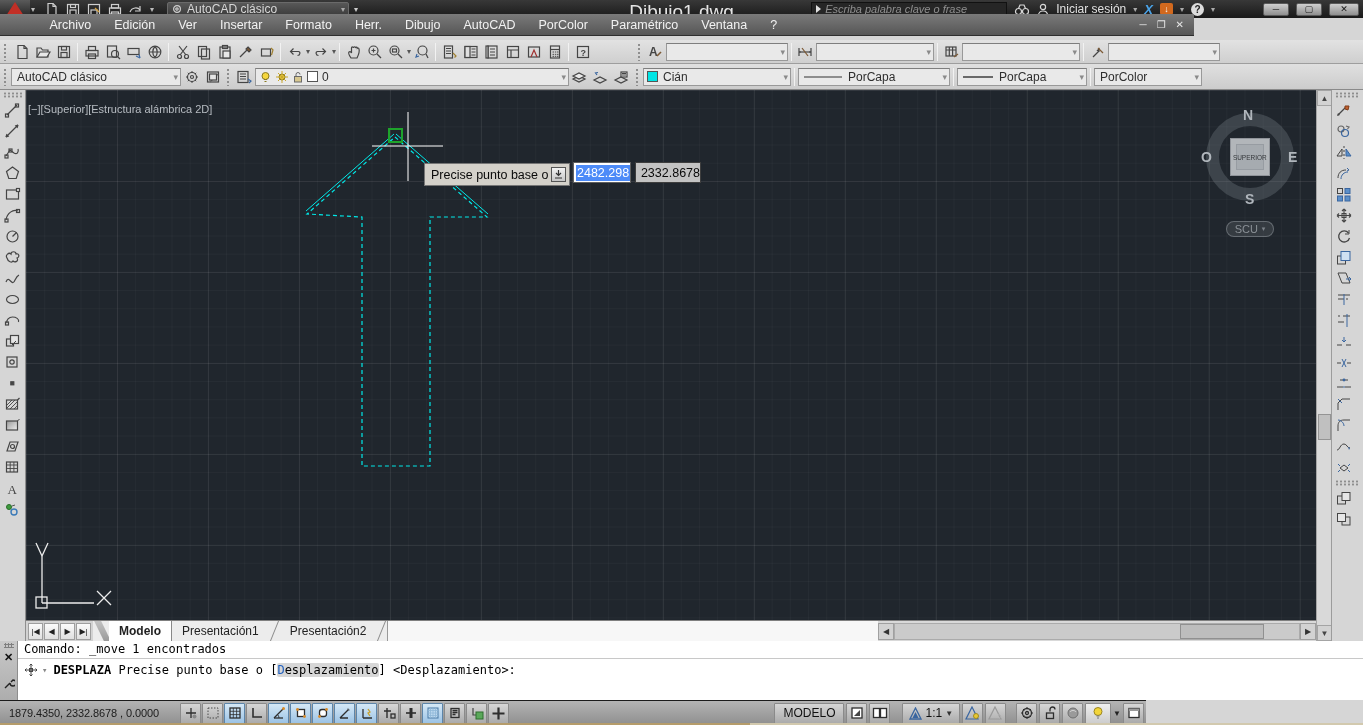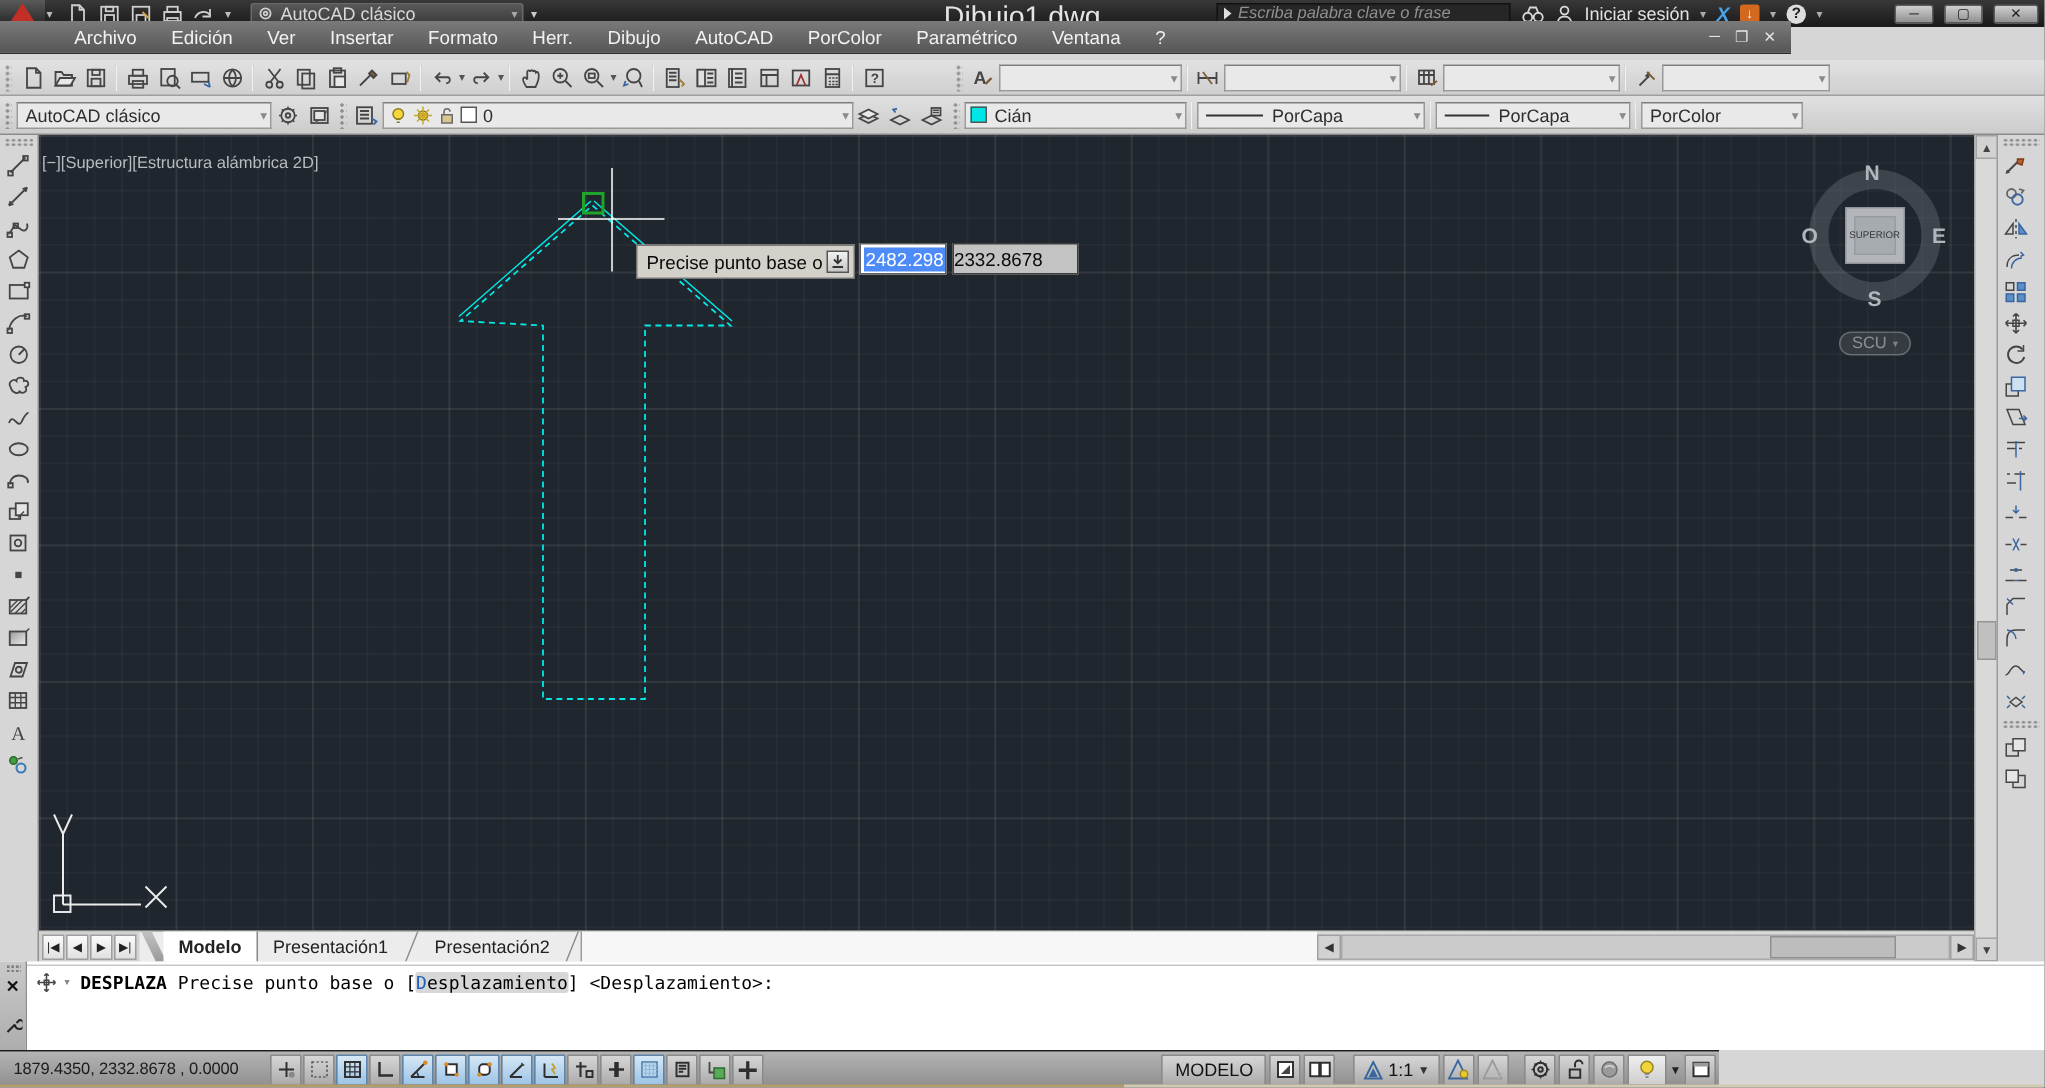--- a/index.html
+++ b/index.html
@@ -54,21 +54,21 @@
   linear-gradient(rgba(255,255,255,.06) 1px, transparent 1px),
   linear-gradient(90deg, rgba(255,255,255,.06) 1px, transparent 1px),
   linear-gradient(rgba(255,255,255,.027) 1px, transparent 1px),
   linear-gradient(90deg, rgba(255,255,255,.027) 1px, transparent 1px);
  background-size:91px 91px,91px 91px,18.2px 18.2px,18.2px 18.2px}
 .vp-label{position:absolute;left:2px;top:13px;color:#b7bcc2;font-size:11px}
 .dyn-tip{position:absolute;left:398px;top:73px;width:146px;height:23px;background:#d4d1ca;border:1px solid #767676;display:flex;align-items:center;font-size:12.5px;color:#0a0a0a;padding:0 3px 0 6px}
 .dyn-tip .btn{margin-left:auto;width:15px;height:15px;background:linear-gradient(#f2f2f2,#c6c6c6);border:1px solid #555;display:flex;align-items:center;justify-content:center}
 .dyn-x{position:absolute;left:547px;top:72px;width:58px;height:21px;background:#fff;border:1px solid #5f5f5f;display:flex;align-items:center;padding-left:2px}
 .dyn-x span{background:#4d8bf8;color:#fff;font-size:12.5px;padding:1px 1px}
-.dyn-y{position:absolute;left:609px;top:72px;width:84px;height:21px;background:#c3c3c3;border:1px solid #3e3e3e;display:flex;align-items:center;justify-content:flex-start;font-size:12.5px;color:#0a0a0a}
+.dyn-y{position:absolute;left:609px;top:72px;width:66px;height:21px;background:#c3c3c3;border:1px solid #3e3e3e;display:flex;align-items:center;justify-content:flex-end;font-size:12.5px;color:#0a0a0a}
 
 .vc-ring{position:absolute;left:1180px;top:23px;width:88px;height:88px;border-radius:50%;border:13px solid rgba(130,138,146,.30)}
 .vc-face{position:absolute;left:1204px;top:48px;width:40px;height:38px;background:#b2b6ba;border:1px solid #90949a;display:flex;align-items:center;justify-content:center}
 .vc-face .inner{position:absolute;inset:5px;background:#a6abb0;border:1px solid #979ca2}
 .vc-face .lbl{position:relative;font-size:6.8px;color:#35383b;letter-spacing:0;transform:scale(.95)}
 .vc-n{position:absolute;left:1217px;top:17px;color:#b0b6bc;font-size:14px;font-weight:bold}
 .vc-s{position:absolute;left:1219px;top:101px;color:#b0b6bc;font-size:14px;font-weight:bold}
 .vc-o{position:absolute;left:1175px;top:59px;color:#b0b6bc;font-size:14px;font-weight:bold}
 .vc-e{position:absolute;left:1262px;top:59px;color:#b0b6bc;font-size:14px;font-weight:bold}
 .scu{position:absolute;left:1200px;top:131px;width:48px;height:16px;border-radius:8px;background:rgba(150,156,162,.18);border:1px solid rgba(150,156,162,.5);color:#8b9197;font-size:11px;display:flex;align-items:center;justify-content:center;gap:4px}
@@ -878,20 +878,21 @@
 
   <div class="cmd">
     <div class="cmd-gutter">
       <div class="grip"></div>
       <div class="x">✕</div>
       <svg width="12" height="12" style="margin-top:14px">
           <path d="M2 10l5-5M7 5a3 3 0 103-3l-2 2" stroke="#222" fill="none" stroke-width="1.4"></path>
         </svg>
     </div>
     <div class="cmd-body">
+      <div class="cmd-line">Comando: _move 1 encontrados</div>
       <div class="cmd-divider"></div>
       <div class="cmd-prompt">
         <svg class="moveico" width="14" height="14">
             <path d="M7 1v12M1 7h12M7 1L5.5 2.5M7 1l1.5 1.5M7 13l-1.5-1.5M7 13l1.5-1.5M1 7l1.5-1.5M1 7l1.5 1.5M13 7l-1.5-1.5M13 7l-1.5 1.5" stroke="#454545" fill="none"></path>
             <rect x="5.5" y="5.5" width="3" height="3" fill="none" stroke="#454545"></rect>
           </svg>
         <span style="color:#888;font-size:9px;margin-right:6px">▾</span>
         <b>DESPLAZA</b>
         <span>&nbsp;</span>
         <span>Precise punto base o [</span>

